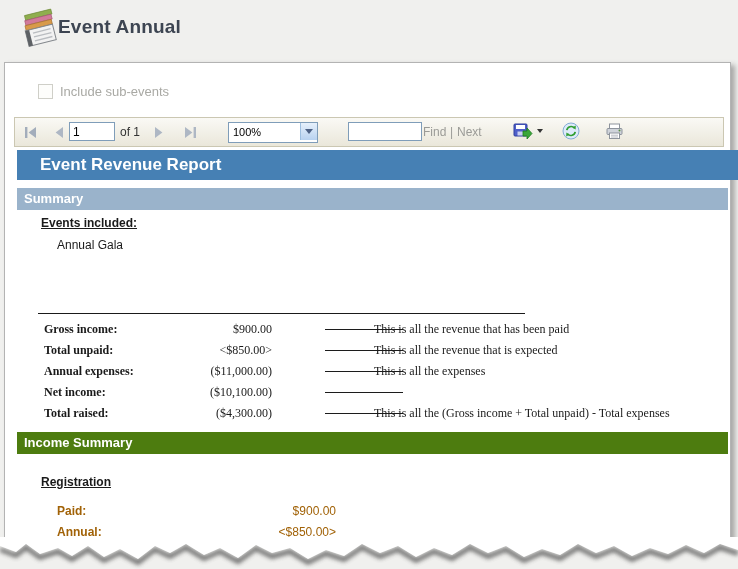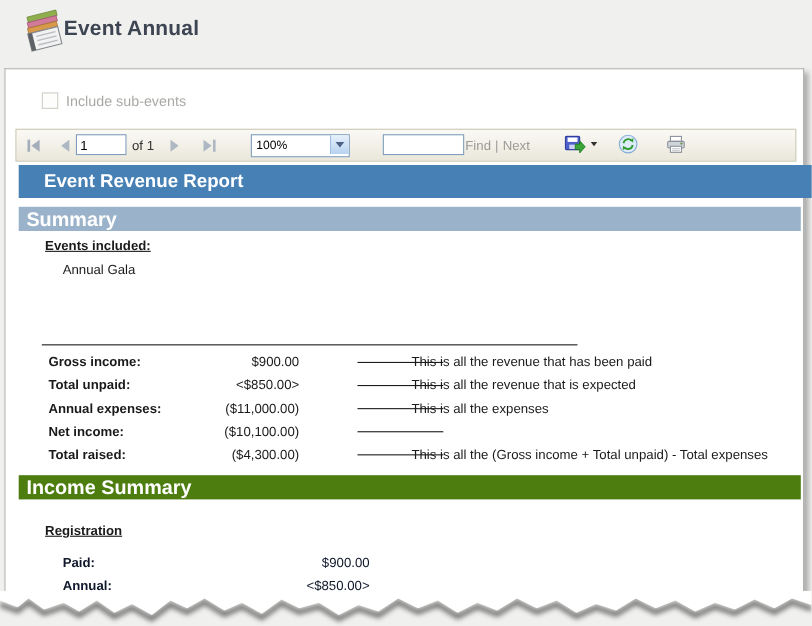--- a/index.html
+++ b/index.html
@@ -31,37 +31,37 @@
   .zoom-btn{position:absolute;right:0;top:0;width:16px;height:17px;background:linear-gradient(#e6f0fb,#b8d2f0);border-left:1px solid #9ebfe0;}
   .zoom-btn::after{content:"";position:absolute;left:4px;top:6px;border:4px solid transparent;border-top:5px solid #4d6185;}
   .find-input{position:absolute;left:333px;top:4px;width:66px;height:15px;border:1px solid #7f9db9;font-size:12px;padding:1px 3px;font-family:"Liberation Sans",sans-serif;}
   .find-link{font-size:12px;color:#9b9b97;}
   .tb-sep{font-size:12px;color:#9b9b97;}
 
   
   .report-title-bar{position:absolute;left:12px;top:87px;width:704px;height:30px;color:#fff;
                     font-size:17px;font-weight:bold;line-height:30px;padding-left:23px;}
   .section-bar{position:absolute;left:12px;width:704px;height:22px;color:#fff;
-               font-size:18px;font-weight:bold;line-height:22px;padding-left:7px;}
+               font-size:13px;font-weight:bold;line-height:22px;padding-left:7px;}
   .sec-summary{top:125px;}
   .sec-income{top:369px;}
 
   .events-label{position:absolute;left:36px;top:153px;font-size:12px;font-weight:bold;text-decoration:underline;color:#1a1a1a;}
   .event-name{position:absolute;left:52px;top:175px;font-size:12px;color:#1a1a1a;}
 
   .rule{position:absolute;left:33px;top:250px;width:487px;border-top:1px solid #1a1a1a;}
 
-  .srow{position:absolute;left:39px;width:682px;height:16px;font-size:12px;color:#1a1a1a;}
+  .srow{position:absolute;left:39px;width:682px;height:16px;font-size:12px;color:#1a1a1a;font-family:Liberation Serif, serif;}
   .srow .sl{position:absolute;left:0;top:0;font-weight:bold;}
   .srow .sv{position:absolute;left:110px;top:0;width:118px;text-align:right;}
   .srow .sdash{position:absolute;left:281px;top:7px;width:78px;border-top:1px solid #1c1c1c;}
   .srow .sdesc{position:absolute;left:330px;top:0;white-space:nowrap;}
 
   .reg-label{position:absolute;left:36px;top:412px;font-size:12px;font-weight:bold;text-decoration:underline;color:#1a1a1a;}
-  .irow{position:absolute;left:52px;width:300px;height:16px;font-size:12px;color:#0f172a;}
+  .irow{position:absolute;left:52px;width:300px;height:16px;font-size:12px;color:#a16207;}
   .irow .il{position:absolute;left:0;top:0;font-weight:bold;}
   .irow .iv{position:absolute;left:100px;top:0;width:179px;text-align:right;}
 
   .torn{position:absolute;left:0;top:537px;width:738px;height:32px;}
 </style>
 </head>
 <body>
 
 <div class="stage">
 

